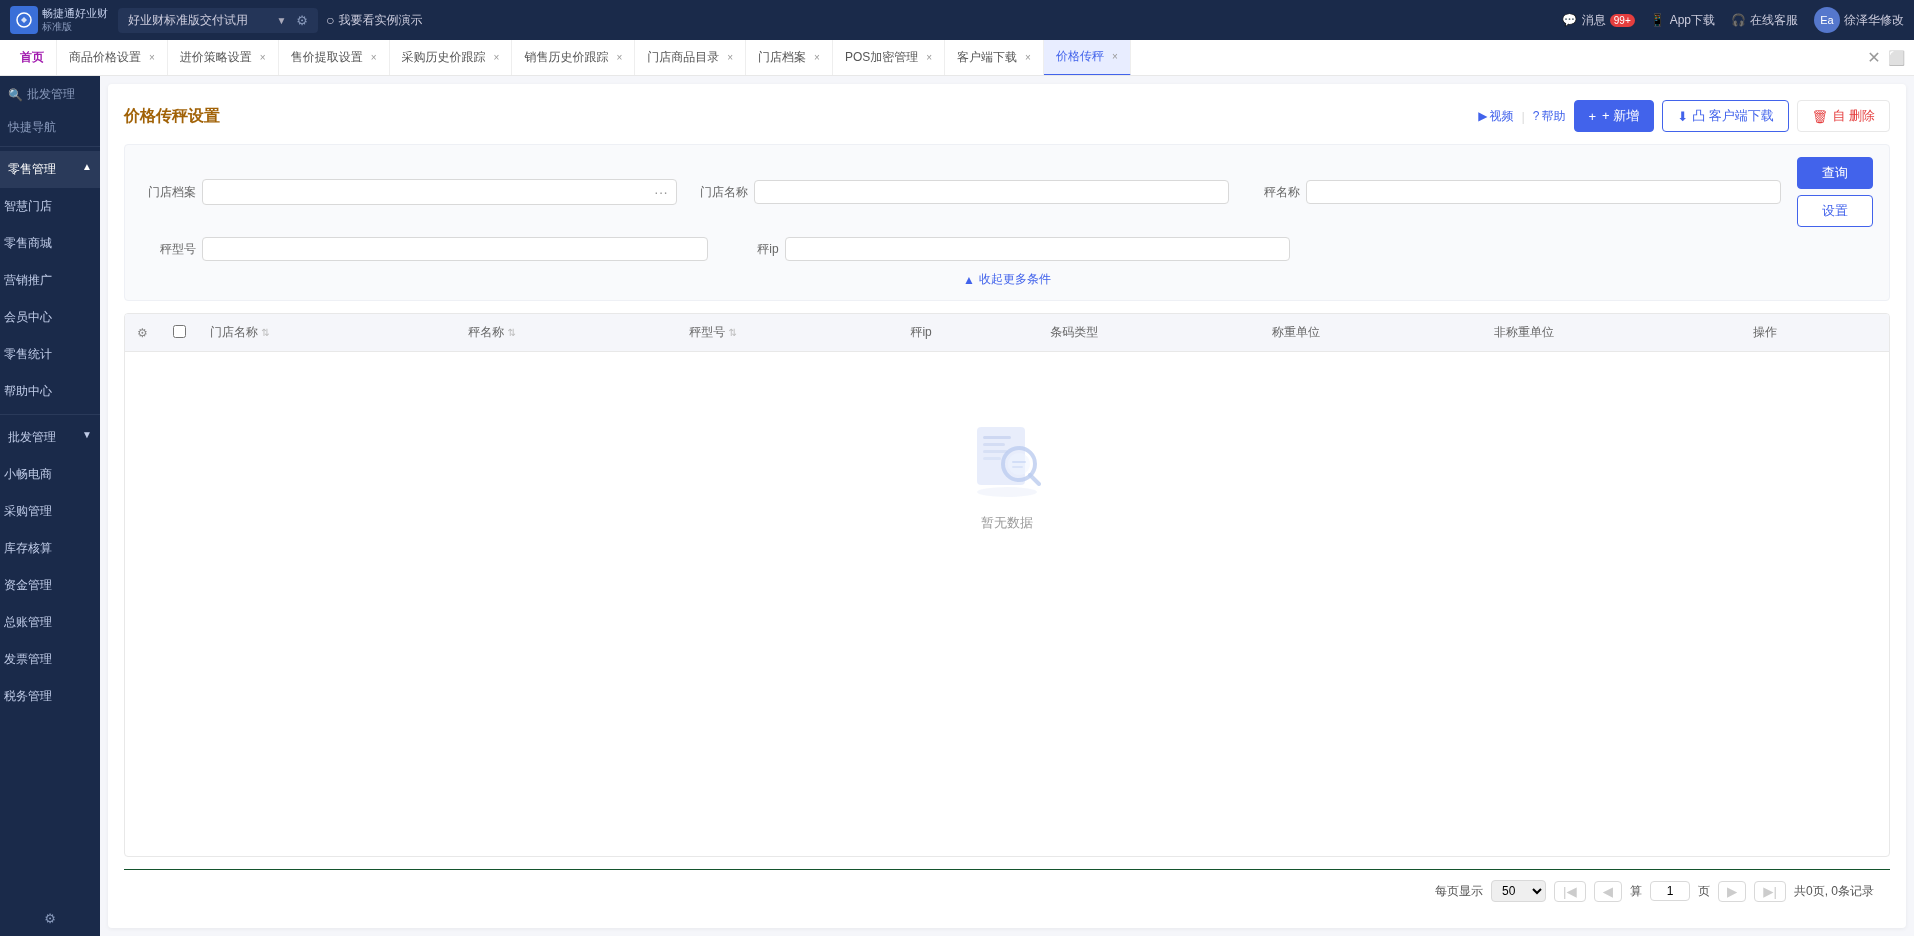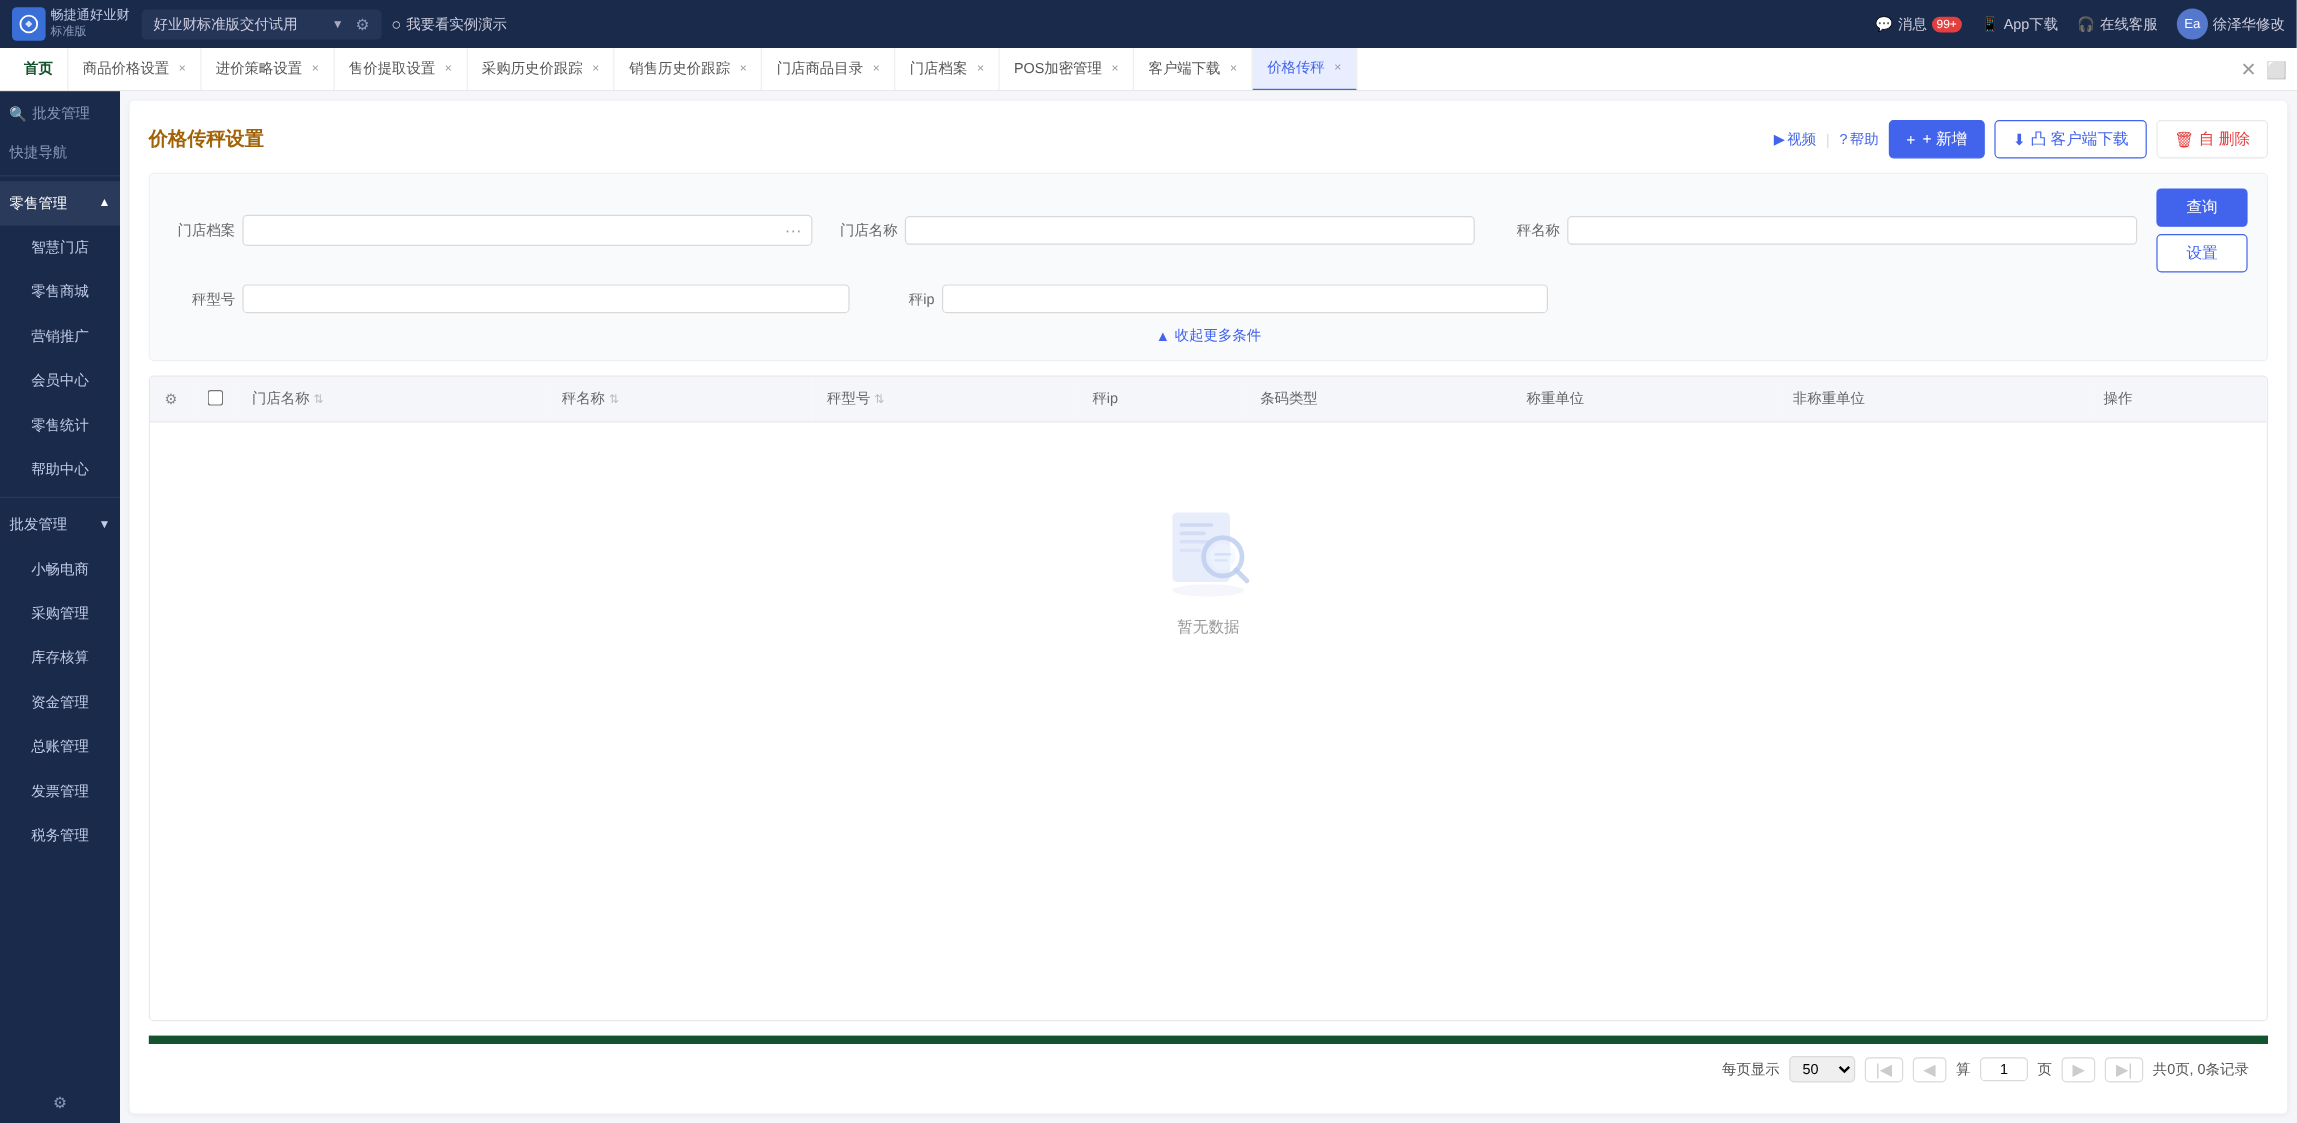--- a/index.html
+++ b/index.html
@@ -28,36 +28,36 @@
       padding: 0 8px; overflow-x: auto; white-space: nowrap;
     }
     .nav-tab {
       display: inline-flex; align-items: center; gap: 4px;
       padding: 0 12px; height: 36px; font-size: 12px; color: #555;
       cursor: pointer; border-right: 1px solid #eee; position: relative;
       flex-shrink: 0;
     }
     .nav-tab.active { color: #4263eb; background: #f0f4ff; }
     .nav-tab .close-btn { font-size: 10px; color: #999; margin-left: 4px; }
-    .nav-tab-home { font-weight: bold; color: #14532d; }
+    .nav-tab-home { font-weight: bold; color: #a21caf; }
 
     
     .main-layout { display: flex; height: calc(936px - 40px - 36px); }
 
     
     .sidebar {
       width: 100px; background: #1a2a4a; color: #c0cce8;
       display: flex; flex-direction: column; overflow-y: auto;
       flex-shrink: 0;
     }
     .sidebar-search { padding: 10px 8px; font-size: 12px; color: #8899bb; cursor: pointer; display: flex; align-items: center; gap: 4px; }
     .sidebar-nav { padding: 6px 8px; font-size: 12px; color: #8899bb; cursor: pointer; }
     .sidebar-divider { height: 1px; background: #2a3a5a; margin: 4px 0; }
     .sidebar-item {
-      display: flex; flex-direction: column; align-items: center;
+      display: flex; flex-direction: column; align-items: flex-start;
       padding: 10px 4px; font-size: 12px; color: #c0cce8;
       cursor: pointer; gap: 4px; text-align: center;
     }
     .sidebar-item.active { color: #fff; background: #2a3a5a; }
     .sidebar-gear { display: flex; align-items: center; justify-content: center; padding: 10px; margin-top: auto; color: #8899bb; cursor: pointer; }
 
     
     .content-area { flex: 1; background: #f5f6fa; overflow: auto; display: flex; flex-direction: column; }
 
     
@@ -98,21 +98,21 @@
     .checkbox-col { width: 36px; text-align: center; }
     .ops-col { text-align: center; }
 
     
     .empty-state { display: flex; flex-direction: column; align-items: center; justify-content: center; padding: 60px 0; gap: 12px; }
     .empty-text { font-size: 13px; color: #999; }
 
     
     .pagination-bar {
       display: flex; align-items: center; justify-content: flex-end;
-      gap: 8px; padding: 10px 16px; border-top: 7px solid #14532d;
+      gap: 8px; padding: 10px 16px; border-top: 1px solid #14532d;
       font-size: 12px; color: #555; background: #fff;
     }
     .page-size-select { border: 1px solid #d9d9d9; border-radius: 4px; padding: 2px 6px; font-size: 12px; }
     .page-nav-btn { border: 1px solid #d9d9d9; border-radius: 4px; padding: 2px 8px; background: #fff; cursor: pointer; color: #555; }
     .page-nav-btn:disabled { color: #ccc; }
     .page-input { border: 1px solid #d9d9d9; border-radius: 4px; padding: 2px 6px; width: 40px; text-align: center; font-size: 12px; }
 
     
     .empty-svg { opacity: 0.7; }
   </style>

